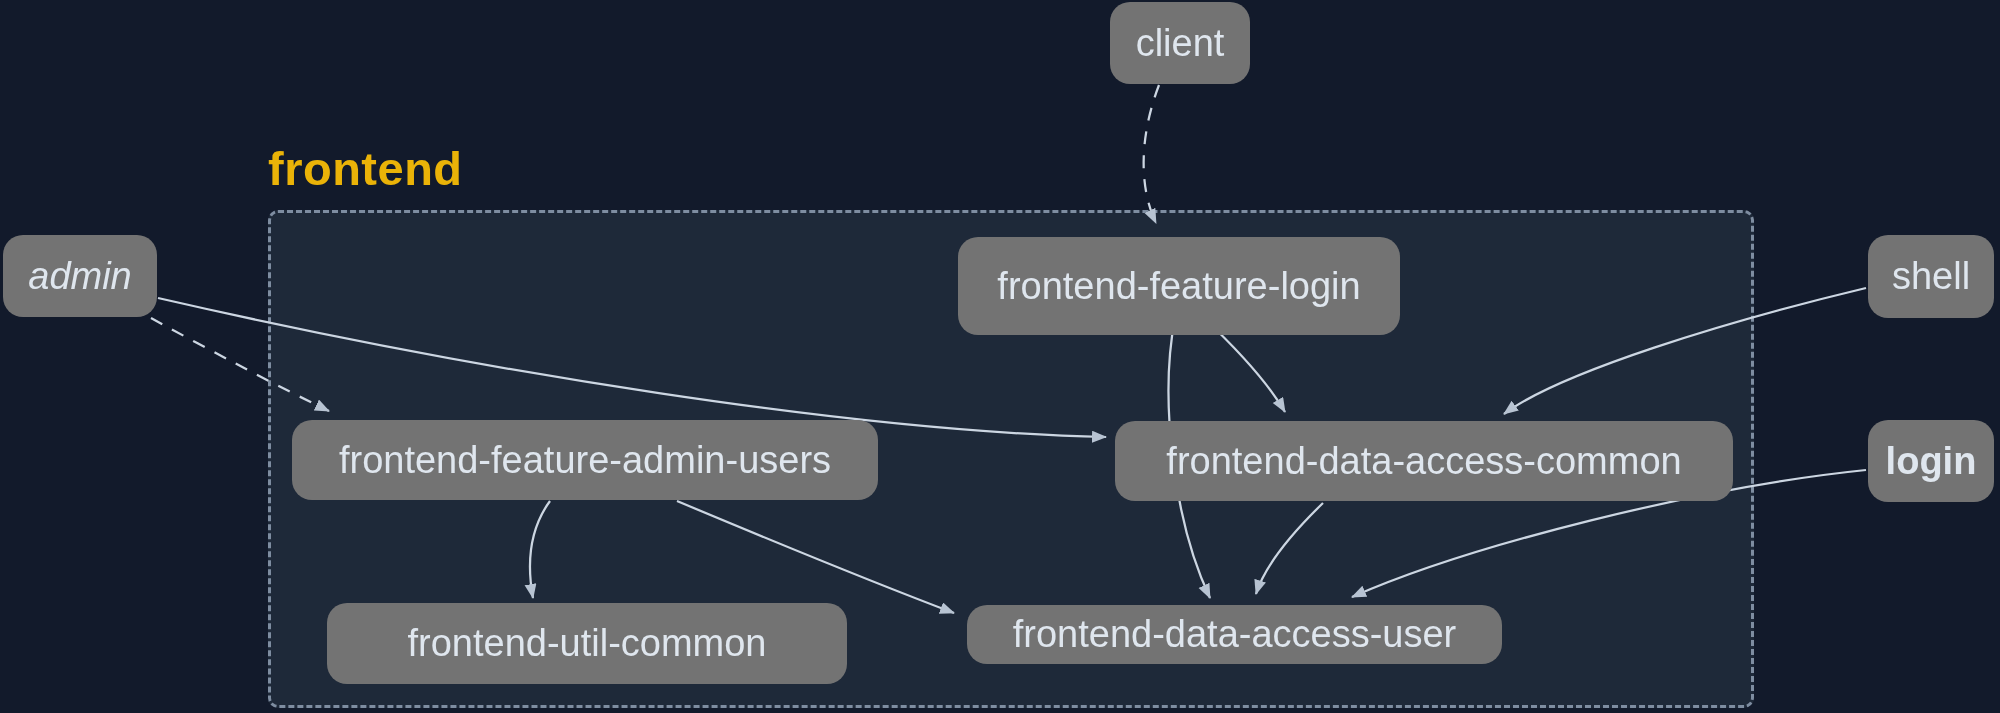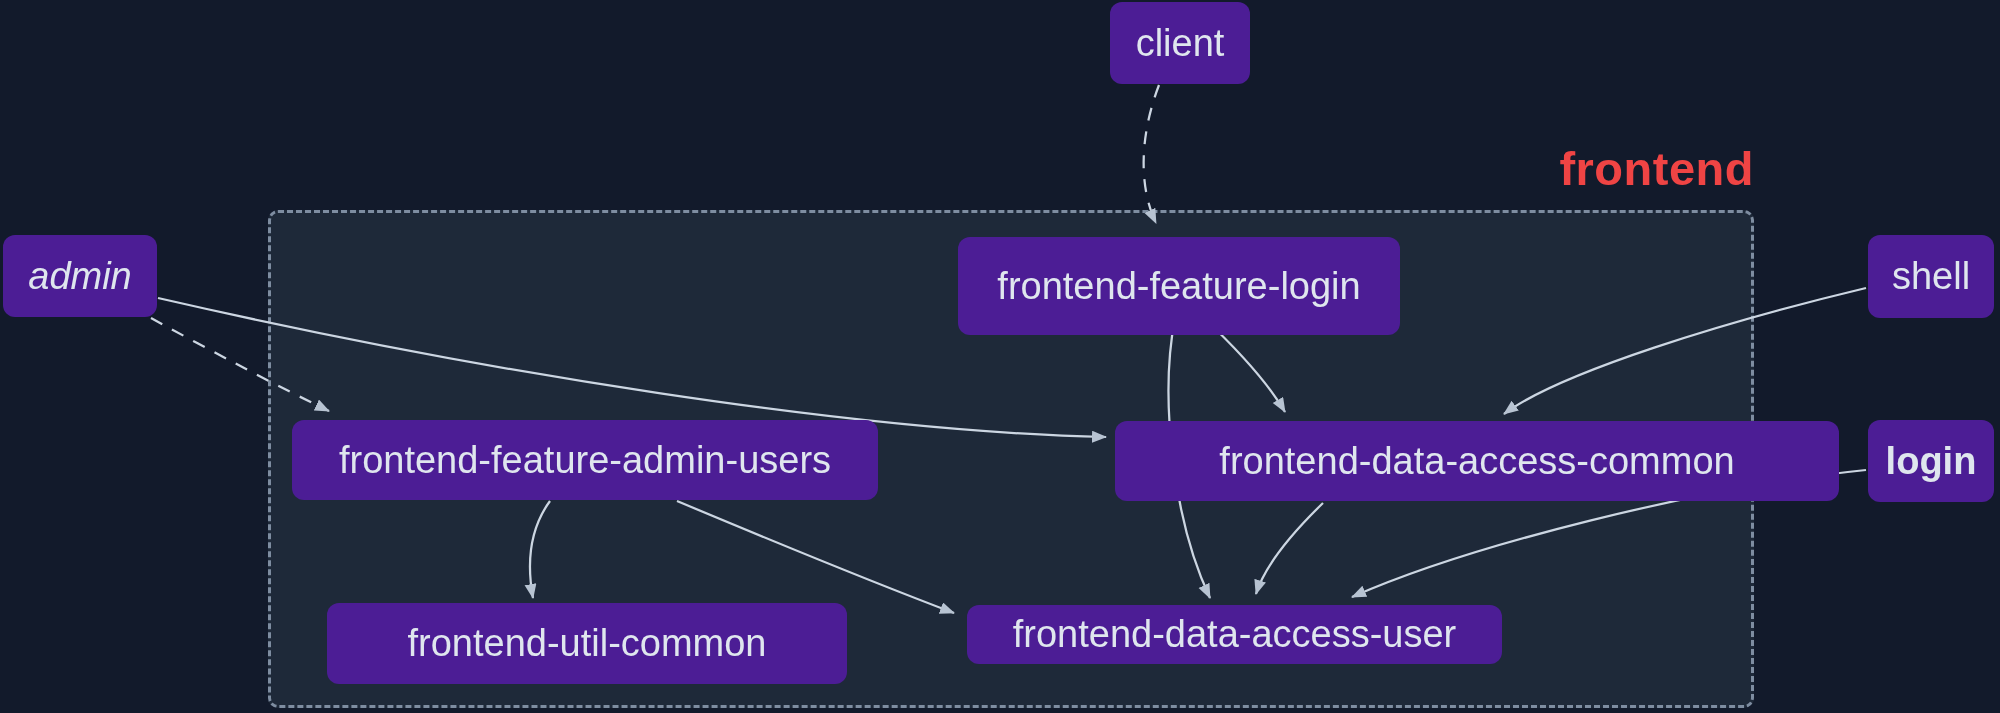--- a/index.html
+++ b/index.html
@@ -15,24 +15,24 @@
     left:268px;top:210px;width:1486px;height:498px;
     box-sizing:border-box;
     background:#1e2939;
     border:3px dashed #7e8da1;
     border-radius:10px;
     z-index:1;
   }
   .group-title{
     position:absolute;
     left:268px;top:141px;width:1486px;
-    text-align:right;
+    text-align:left;
     font-size:47px;
     font-weight:700;
-    color:#ef4444;
+    color:#eab308;
     letter-spacing:0.5px;
     z-index:2;
   }
   .edges-layer{
     position:absolute;left:0;top:0;width:2000px;height:713px;
     z-index:3;
   }
   .edge{
     fill:none;
     stroke:#ccd6e2;
@@ -42,23 +42,23 @@
     stroke-dasharray:13 11;
   }
   .nodes-layer{
     position:absolute;left:0;top:0;width:2000px;height:713px;
     z-index:4;
     pointer-events:none;
   }
   .node{
     position:absolute;
     box-sizing:border-box;
-    background:#4c1d95;
+    background:#737373;
     color:#dfe6ee;
-    border-radius:12px;
+    border-radius:20px;
     display:flex;
     align-items:center;
     justify-content:center;
     font-size:38px;
     white-space:nowrap;
     pointer-events:auto;
     cursor:pointer;
   }
 </style>
 </head>
@@ -89,19 +89,19 @@
       <path d="M 1866 470 C 1700 487, 1470 545, 1352 597" class="edge" marker-end="url(#arrow)"></path>
     </svg>
 
   <div class="nodes-layer">
 
   <div class="node" style="left: 1110px; top: 2px; width: 140px; height: 82px;">client</div>
       <div class="node" style="left: 3px; top: 235px; width: 154px; height: 82px; font-style: italic;">admin</div>
       <div class="node" style="left: 958px; top: 237px; width: 442px; height: 98px;">frontend-feature-login</div>
       <div class="node" style="left: 1868px; top: 235px; width: 126px; height: 83px;">shell</div>
       <div class="node" style="left: 292px; top: 420px; width: 586px; height: 80px;">frontend-feature-admin-users</div>
-      <div class="node" style="left: 1115px; top: 421px; width: 724px; height: 80px;">frontend-data-access-common</div>
+      <div class="node" style="left: 1115px; top: 421px; width: 618px; height: 80px;">frontend-data-access-common</div>
       <div class="node" style="left: 1868px; top: 420px; width: 126px; height: 82px; font-weight: bold;">login</div>
       <div class="node" style="left: 327px; top: 603px; width: 520px; height: 81px;">frontend-util-common</div>
       <div class="node" style="left: 967px; top: 605px; width: 535px; height: 59px;">frontend-data-access-user</div>
     </div>
 
 </div>
 
 </body></html>

